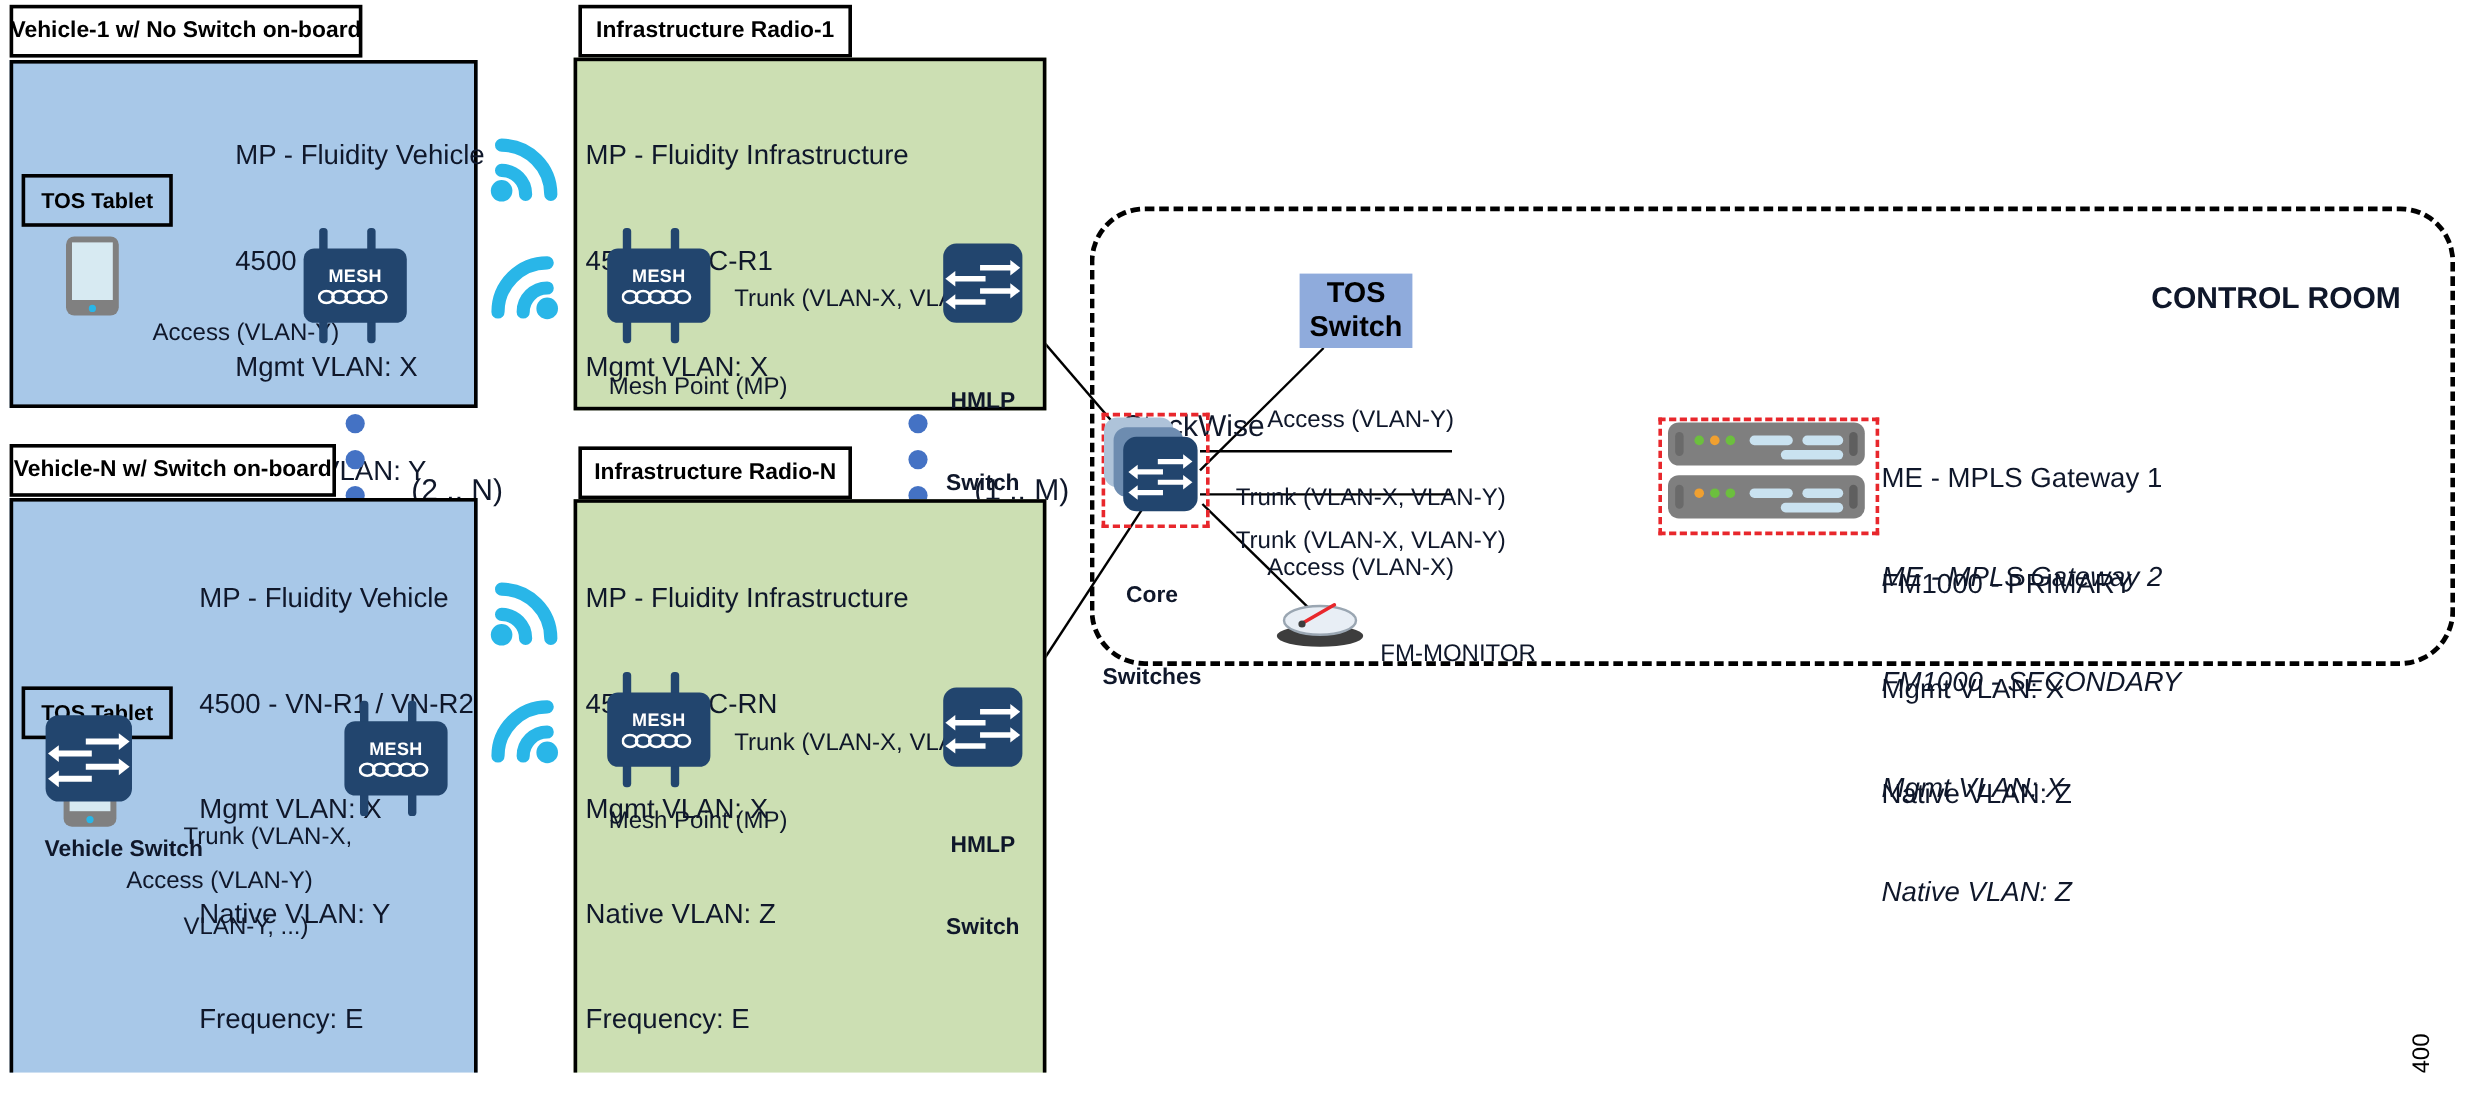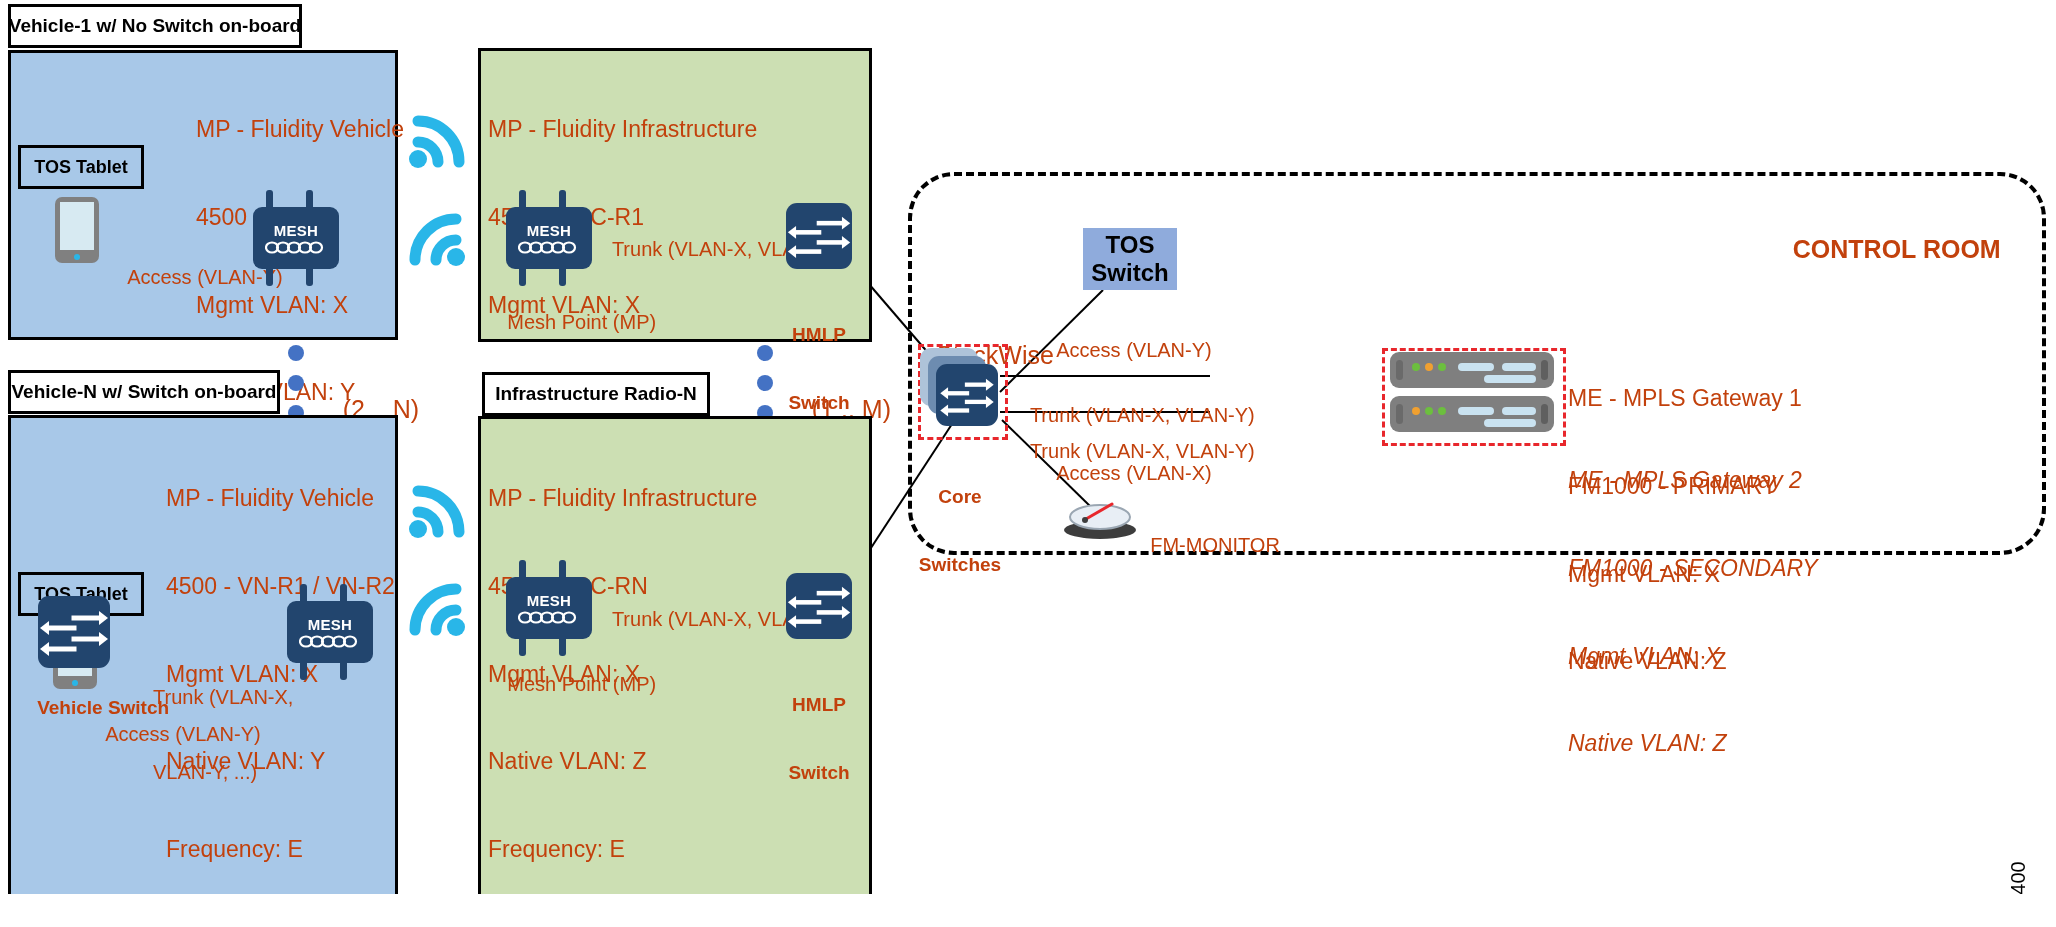--- a/index.html
+++ b/index.html
@@ -14,21 +14,21 @@
     display:flex;align-items:center;justify-content:center;
     font-weight:bold;color:#000;white-space:nowrap;
   }
 
   
   .panel{position:absolute;border:3px solid #000;}
   .panel.blue{background:#a8c8e8;}
   .panel.green{background:#ccdfb3;}
 
   
-  .txt{position:absolute;color:#c2410c;white-space:pre;line-height:1.27;}
+  .txt{position:absolute;color:#0f172a;white-space:pre;line-height:1.27;}
   .spec{font-size:23px;}
   .lbl{font-size:20px;}
   .bold{font-weight:bold;}
 
   
   .mesh{position:absolute;width:86px;height:62px;background:#22456e;border-radius:9px;
         display:flex;flex-direction:column;align-items:center;justify-content:center;}
   .mesh .mtxt{color:#fff;font-size:15px;font-weight:bold;letter-spacing:.3px;line-height:1;}
   .mesh .chain{margin-top:3px;display:block;}
   .ant{position:absolute;width:7px;background:#22456e;border-radius:3px;}
@@ -258,20 +258,23 @@
     <path d="M10 38 A20 20 0 0 1 30 58" stroke="#29b6e8" stroke-width="11" fill="none" stroke-linecap="round"></path>
     <path d="M10 17 A41 41 0 0 1 51 58" stroke="#29b6e8" stroke-width="11" fill="none" stroke-linecap="round"></path>
   </svg>
 
   <svg class="wifi" style="left:408px;top:572px;width:58px;height:72px;" viewBox="0 0 58 72">
     <circle cx="48" cy="55" r="9" fill="#29b6e8"></circle>
     <path d="M48 38 A20 20 0 0 0 28 58" stroke="#29b6e8" stroke-width="11" fill="none" stroke-linecap="round"></path>
     <path d="M48 17 A41 41 0 0 0 7 58" stroke="#29b6e8" stroke-width="11" fill="none" stroke-linecap="round"></path>
   </svg>
 
+  <div class="titlechip" style="left:482px;top:4px;width:222px;height:38px;font-size:19px;">
+    <span>Infrastructure Radio-1</span>
+  </div>
 
   <div class="panel green" style="left:478px;top:48px;width:388px;height:288px;"></div>
 
   <div class="txt spec" style="left:488px;top:57px;">
     <div>MP - Fluidity Infrastructure</div>
     <div>4500 - ACC-R1</div>
     <div>Mgmt VLAN: X</div>
     <div>Native VLAN: Z</div>
     <div>Frequency: E</div>
   </div>

